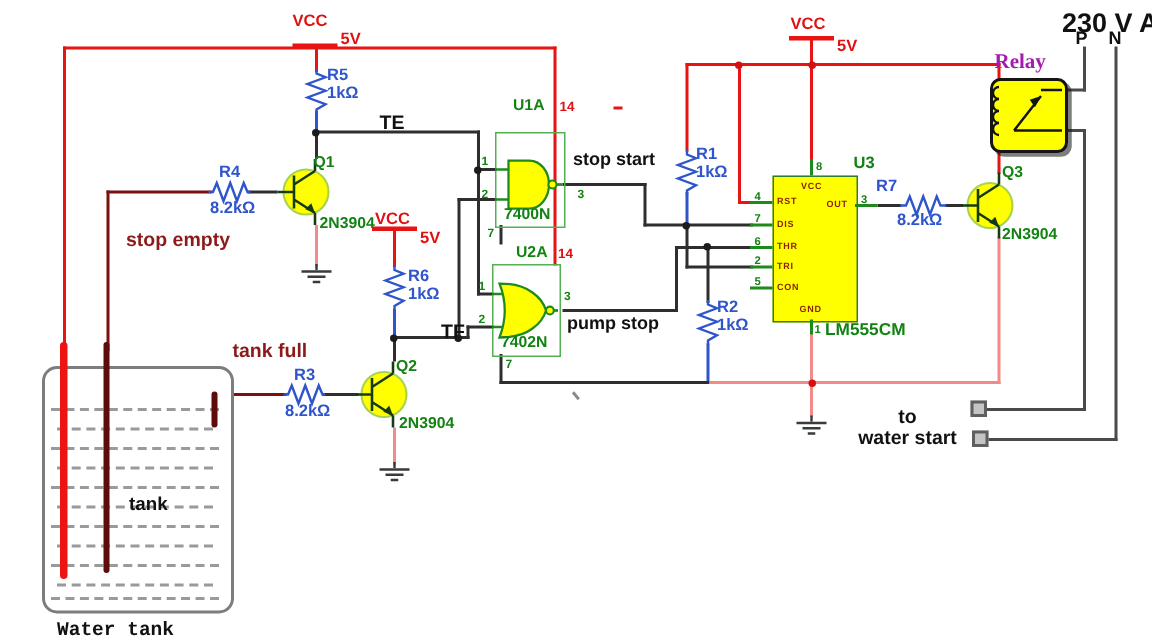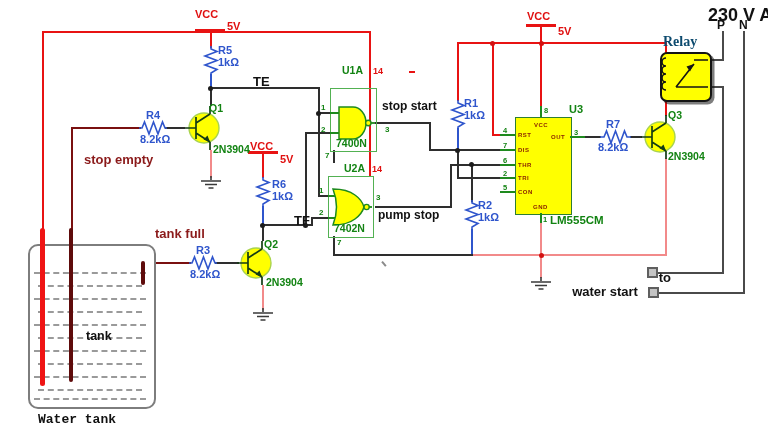--- a/index.html
+++ b/index.html
@@ -250,21 +250,21 @@
   <span class="lbl tnum" style="left:543px;top:216px;">1</span>
   <span class="lbl tgreen" style="left:569px;top:104px;font-size:11px;">U3</span>
   <span class="lbl tgreen" style="left:550px;top:215px;font-size:11.5px;">LM555CM</span>
 
   <div class="relaybox" style="left:660px;top:52px;width:48px;height:46px;"></div>
   <svg style="left:660px;top:52px;" width="48" height="46" viewBox="0 0 48 46">
     <path d="M6,6 A4,4 0 0 0 6,14 A4,4 0 0 0 6,22 A4,4 0 0 0 6,30 A4,4 0 0 0 6,38" fill="none" stroke="#141414" stroke-width="1.6"></path>
     <path d="M16,35 L34,12 M34,8 H48 M16,35 H48" fill="none" stroke="#141414" stroke-width="1.6"></path>
     <polygon points="34,12 26.5,14.5 30,19.5" fill="#141414"></polygon>
   </svg>
-  <span class="lbl" style="left:663px;top:35px;font-family:'Liberation Serif',serif;font-weight:bold;font-size:14px;color:#0c4a6e;">Relay</span>
+  <span class="lbl" style="left:663px;top:35px;font-family:'Liberation Serif',serif;font-weight:bold;font-size:14px;color:#a21caf;">Relay</span>
 
   <div class="tankbox" style="left:28px;top:244px;width:124px;height:161px;"></div>
   <div class="dash" style="left:34px;top:272px;width:112px;"></div>
   <div class="dash" style="left:38px;top:285px;width:104px;"></div>
   <div class="dash" style="left:34px;top:298px;width:112px;"></div>
   <div class="dash" style="left:38px;top:311px;width:104px;"></div>
   <div class="dash" style="left:34px;top:324px;width:112px;"></div>
   <div class="dash" style="left:38px;top:337px;width:104px;"></div>
   <div class="dash" style="left:34px;top:350px;width:112px;"></div>
   <div class="dash" style="left:38px;top:363px;width:104px;"></div>
@@ -288,21 +288,21 @@
   <span class="lbl tblue" style="left:272px;top:179px;">R6</span>
   <span class="lbl tblue" style="left:272px;top:191px;">1kΩ</span>
   <span class="lbl tblue" style="left:464px;top:98px;">R1</span>
   <span class="lbl tblue" style="left:464px;top:110px;">1kΩ</span>
   <span class="lbl tblue" style="left:478px;top:200px;">R2</span>
   <span class="lbl tblue" style="left:478px;top:212px;">1kΩ</span>
   <span class="lbl tblue" style="left:146px;top:110px;">R4</span>
   <span class="lbl tblue" style="left:140px;top:134px;">8.2kΩ</span>
   <span class="lbl tblue" style="left:196px;top:245px;">R3</span>
   <span class="lbl tblue" style="left:190px;top:269px;">8.2kΩ</span>
-  <span class="lbl tblue" style="left:606px;top:119px;">R7</span>
+  <span class="lbl tblue" style="left:584px;top:119px;">R7</span>
   <span class="lbl tblue" style="left:598px;top:142px;">8.2kΩ</span>
 
   <span class="lbl tgreen" style="left:209px;top:103px;">Q1</span>
   <span class="lbl tgreen" style="left:213px;top:144px;">2N3904</span>
   <span class="lbl tgreen" style="left:264px;top:239px;">Q2</span>
   <span class="lbl tgreen" style="left:266px;top:277px;">2N3904</span>
   <span class="lbl tgreen" style="left:668px;top:110px;">Q3</span>
   <span class="lbl tgreen" style="left:668px;top:151px;">2N3904</span>
 
   <span class="lbl tb13" style="left:253px;top:75px;">TE</span>
@@ -311,19 +311,19 @@
   <span class="lbl tb12" style="left:378px;top:209px;">pump stop</span>
 
   <span class="lbl tdark" style="left:84px;top:153px;">stop empty</span>
   <span class="lbl tdark" style="left:155px;top:227px;">tank full</span>
   <span class="lbl tb12" style="left:86px;top:330px;font-size:12.5px;">tank</span>
   <span class="lbl tb13" style="left:38px;top:413px;font-family:Liberation Mono, monospace;">Water tank</span>
 
   <span class="lbl tb12" style="left:708px;top:6px;font-size:18px;">230 V AC</span>
   <span class="lbl tb12" style="left:717px;top:19px;">P</span>
   <span class="lbl tb12" style="left:739px;top:19px;">N</span>
-  <div class="lbl tb13" style="left:587px;top:271px;width:84px;text-align:right;">to</div>
+  <div class="lbl tb13" style="left:563px;top:271px;width:84px;text-align:center;">to</div>
   <div class="lbl tb13" style="left:555px;top:285px;width:100px;text-align:center;">water start</div>
 
   <div class="w cr" style="left:409px;top:71px;width:6px;height:2px;"></div>
   <div class="w" style="left:383px;top:261px;width:1.5px;height:6px;background:#8a8a8a;transform:rotate(-40deg);"></div>
 
 </div>
 
 </body></html>

